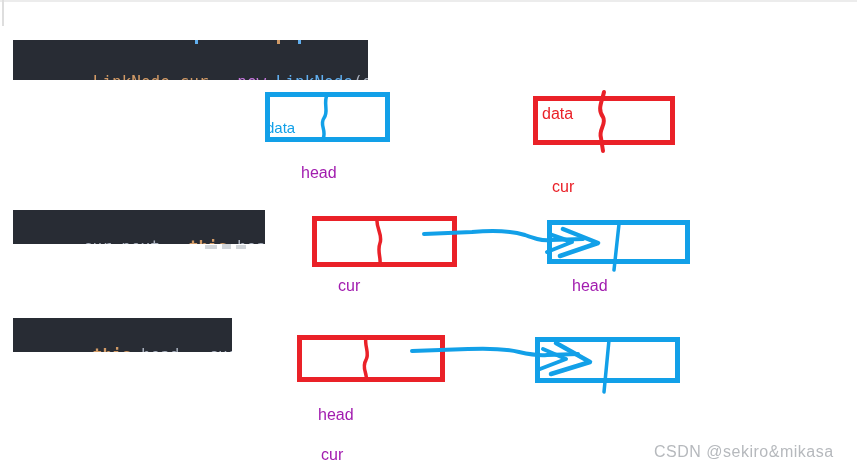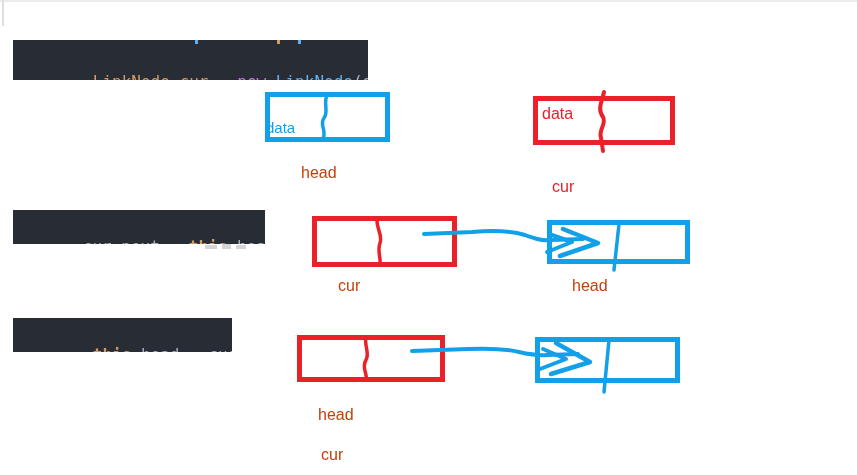--- a/index.html
+++ b/index.html
@@ -31,21 +31,21 @@
 
   
   .nodebox{position:absolute;background:transparent;}
   .nodebox.blue{border:5px solid #12a0e8;}
   .nodebox.red{border:5px solid #ea2128;}
   .node-field{position:absolute;font-size:15px;}
   .node-field.blue{color:#12a0e8;}
   .node-field.red{color:#ea2128;font-size:16px;}
 
   .node-label{position:absolute;font-size:16px;}
-  .node-label.blue{color:#c2410c;}
+  .node-label.blue{color:#a21caf;}
   .node-label.red{color:#ea2128;}
 
   
   #sketch{position:absolute;left:0;top:0;pointer-events:none;}
   .stroke-blue{stroke:#12a0e8;fill:none;stroke-linecap:round;stroke-linejoin:round;}
   .stroke-red{stroke:#ea2128;fill:none;stroke-linecap:round;stroke-linejoin:round;}
 
   .watermark{position:absolute;left:654px;top:443px;font-size:16px;color:#b6b9bd;letter-spacing:.5px;}
 </style>
 </head>
@@ -121,14 +121,15 @@
       <path class="stroke-blue" stroke-width="4" d="M549,234 L572,242 L547,252"></path>
     </g>
 
     <g>
       <path class="stroke-blue" stroke-width="4" d="M412,351 L468,349 C490,348 506,349 519,352 C528,354 537,356 547,355 L578,354"></path>
       <path class="stroke-blue" stroke-width="4.5" d="M556,343 L590,362 L551,374"></path>
       <path class="stroke-blue" stroke-width="4" d="M543,349 L566,359 L540,369"></path>
     </g>
   </svg>
 
+  <div class="watermark">CSDN @sekiro&amp;mikasa</div>
 
 </div>
 
 </body></html>

